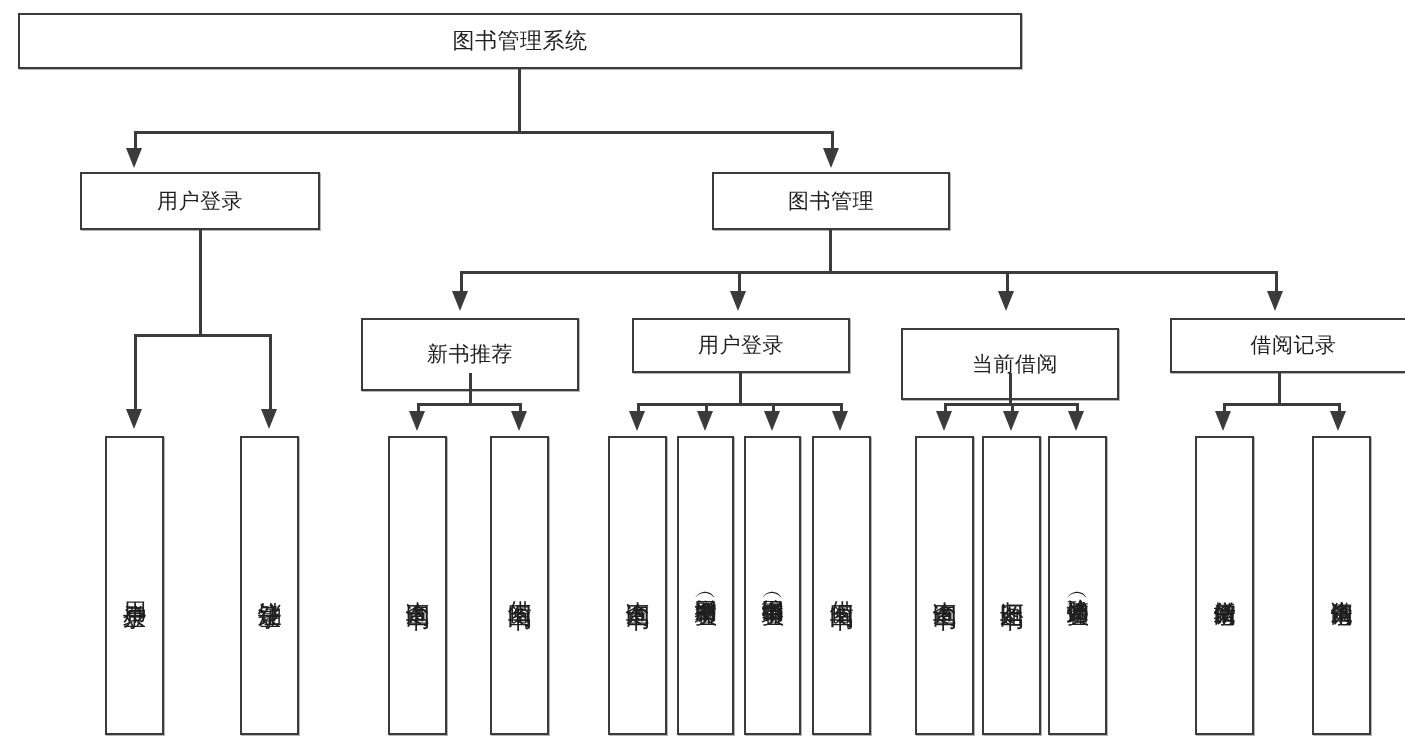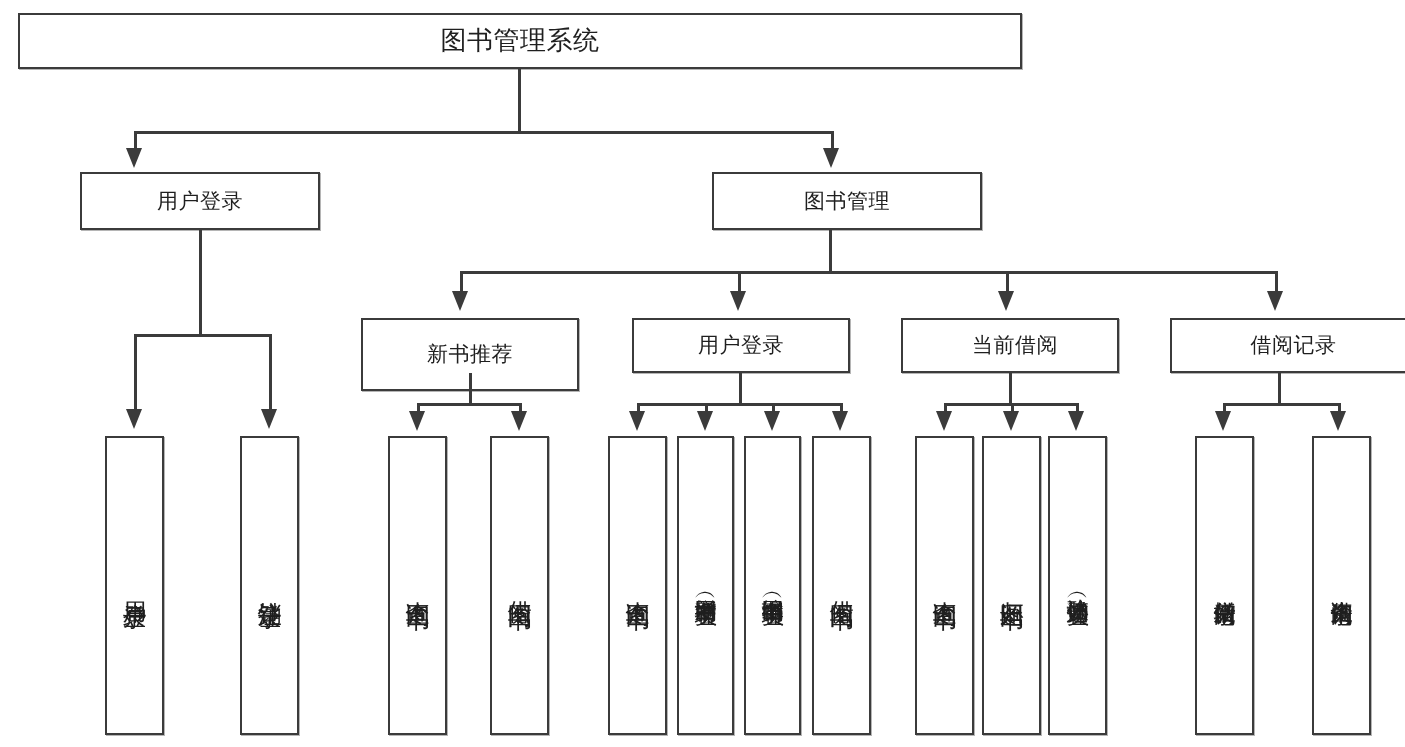--- a/index.html
+++ b/index.html
@@ -31,21 +31,21 @@
   }
   .node .label{
     display:block;
     letter-spacing:.5px;
   }
   
   .node.h .label{
     font-size:21px;
     white-space:nowrap;
   }
-  .node.root .label{font-size:26px;}
+  .node.root .label{font-size:22px;}
   
   .node.v{
     align-items:center;
     justify-content:center;
     padding:6px 2px;
   }
   .node.v .label{
     writing-mode:vertical-rl;
     text-orientation:upright;
     font-size:24px;
@@ -100,21 +100,21 @@
 
   <div class="vline" style="left:134px;top:131px;height:20px;"></div>
   <div class="arrow" style="left:126px;top:148px;"></div>
 
   <div class="vline" style="left:831px;top:131px;height:20px;"></div>
   <div class="arrow" style="left:823px;top:148px;"></div>
 
   <div class="node h" style="left:80px;top:172px;width:240px;height:58px;">
     <span class="label">用户登录</span>
   </div>
-  <div class="node h" style="left:712px;top:172px;width:270px;height:58px;">
+  <div class="node h" style="left:712px;top:172px;width:238px;height:58px;">
     <span class="label">图书管理</span>
   </div>
 
   <div class="vline" style="left:199px;top:230px;height:106px;"></div>
   <div class="hline" style="left:134px;top:334px;width:138px;"></div>
   <div class="vline" style="left:134px;top:334px;height:76px;"></div>
   <div class="arrow" style="left:126px;top:409px;"></div>
   <div class="vline" style="left:269px;top:334px;height:76px;"></div>
   <div class="arrow" style="left:261px;top:409px;"></div>
 
@@ -128,21 +128,21 @@
   <div class="arrow" style="left:998px;top:291px;"></div>
   <div class="vline" style="left:1275px;top:271px;height:22px;"></div>
   <div class="arrow" style="left:1267px;top:291px;"></div>
 
   <div class="node h" style="left:361px;top:318px;width:218px;height:73px;">
     <span class="label">新书推荐</span>
   </div>
   <div class="node h" style="left:632px;top:318px;width:218px;height:55px;">
     <span class="label">用户登录</span>
   </div>
-  <div class="node h" style="left:901px;top:318px;width:218px;height:55px;padding-left:10px;">
+  <div class="node h" style="left:901px;top:328px;width:218px;height:72px;padding-left:10px;">
     <span class="label">当前借阅</span>
   </div>
   <div class="node h" style="left:1170px;top:318px;width:247px;height:55px;">
     <span class="label">借阅记录</span>
   </div>
 
   <div class="vline" style="left:469px;top:373px;height:32px;"></div>
   <div class="hline" style="left:417px;top:403px;width:105px;"></div>
   <div class="vline" style="left:417px;top:403px;height:10px;"></div>
   <div class="arrow" style="left:409px;top:411px;"></div>

